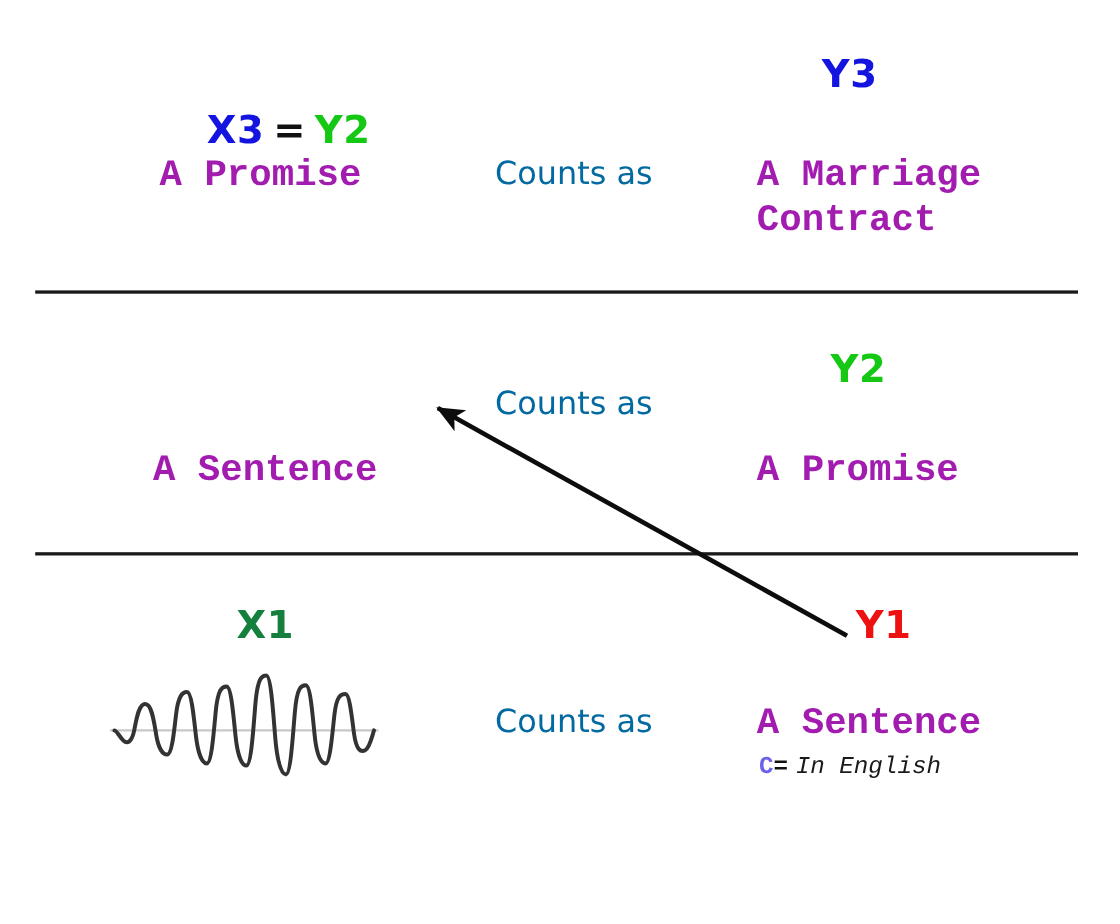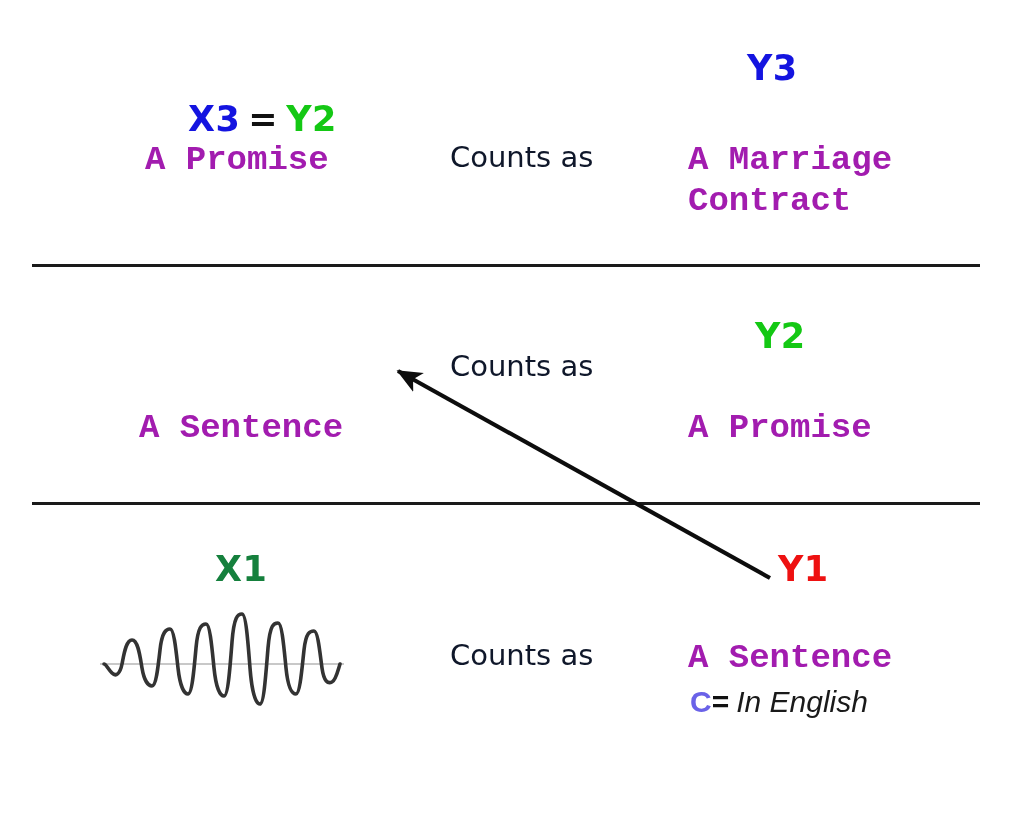--- a/index.html
+++ b/index.html
@@ -41,29 +41,29 @@
     color: #a21caf;
     line-height: 1.22;
     white-space: pre-line;
   }
 
   
   .counts-as {
     font-family: "DejaVu Sans", sans-serif;
     font-weight: 400;
     font-size: 29px;
-    color: #0f172a;
+    color: #0369a1;
     white-space: nowrap;
     line-height: 1;
   }
 
   
   .sub-line {
-    font-family: Liberation Sans, sans-serif;
-    font-size: 30px;
+    font-family: Liberation Mono, monospace;
+    font-size: 22px;
     line-height: 1;
     white-space: nowrap;
   }
   .sub-c {
     font-weight: bold;
   }
   .sub-eq {
     font-weight: bold;
     color: #111111;
     padding-right: 7px;

